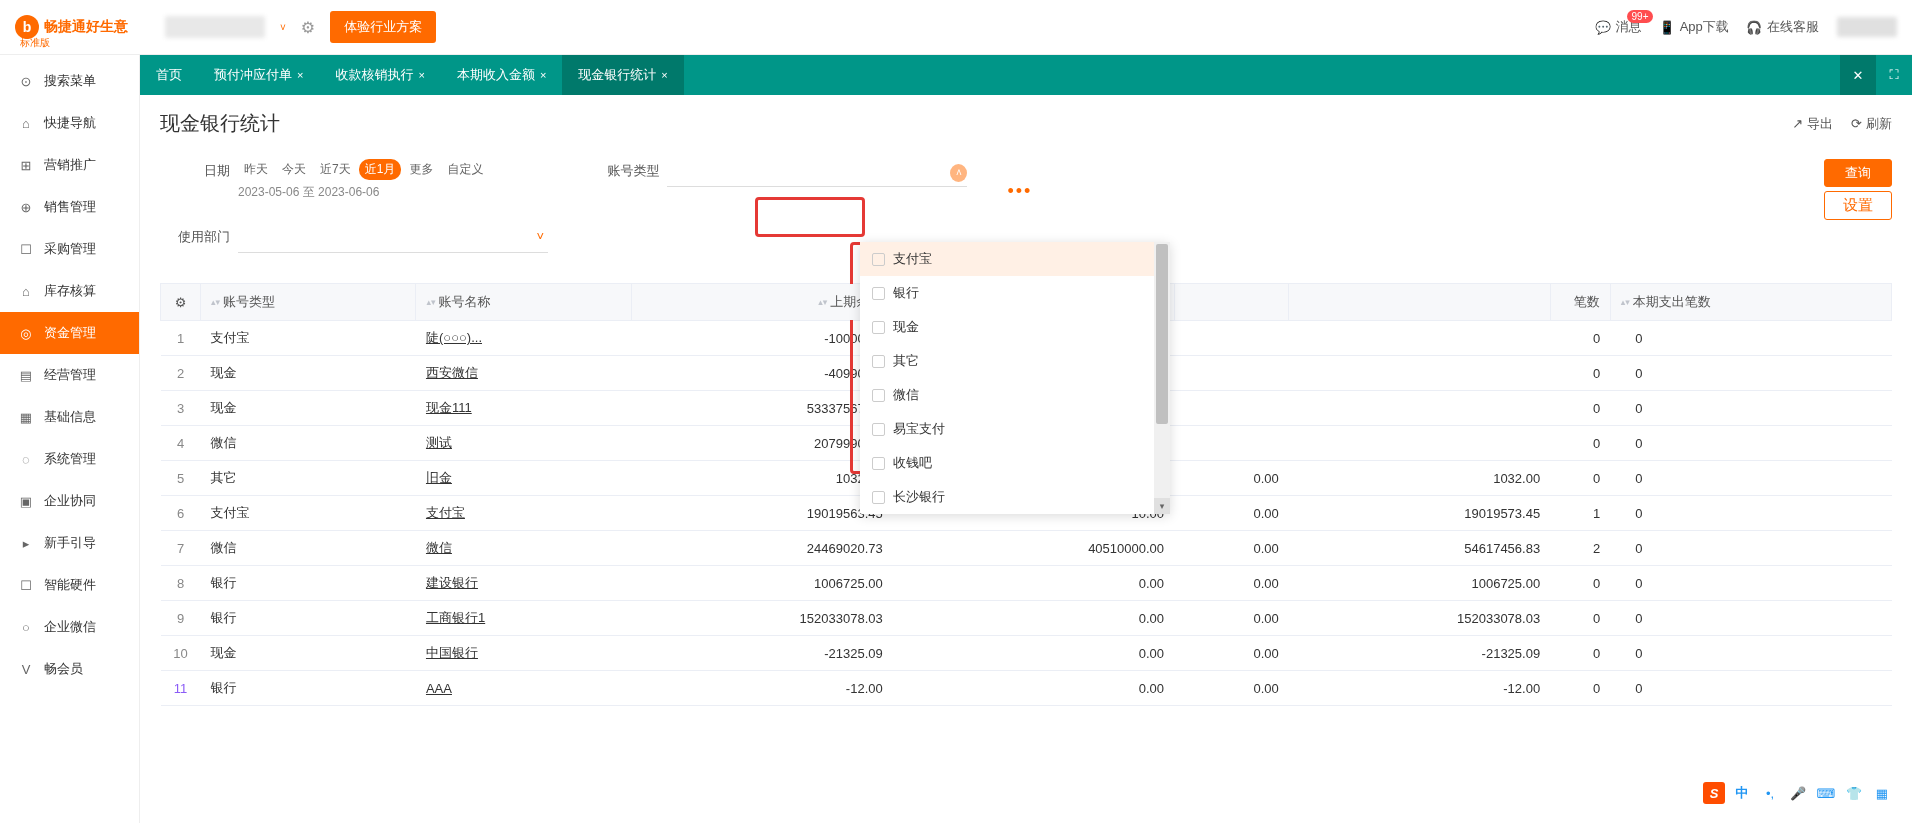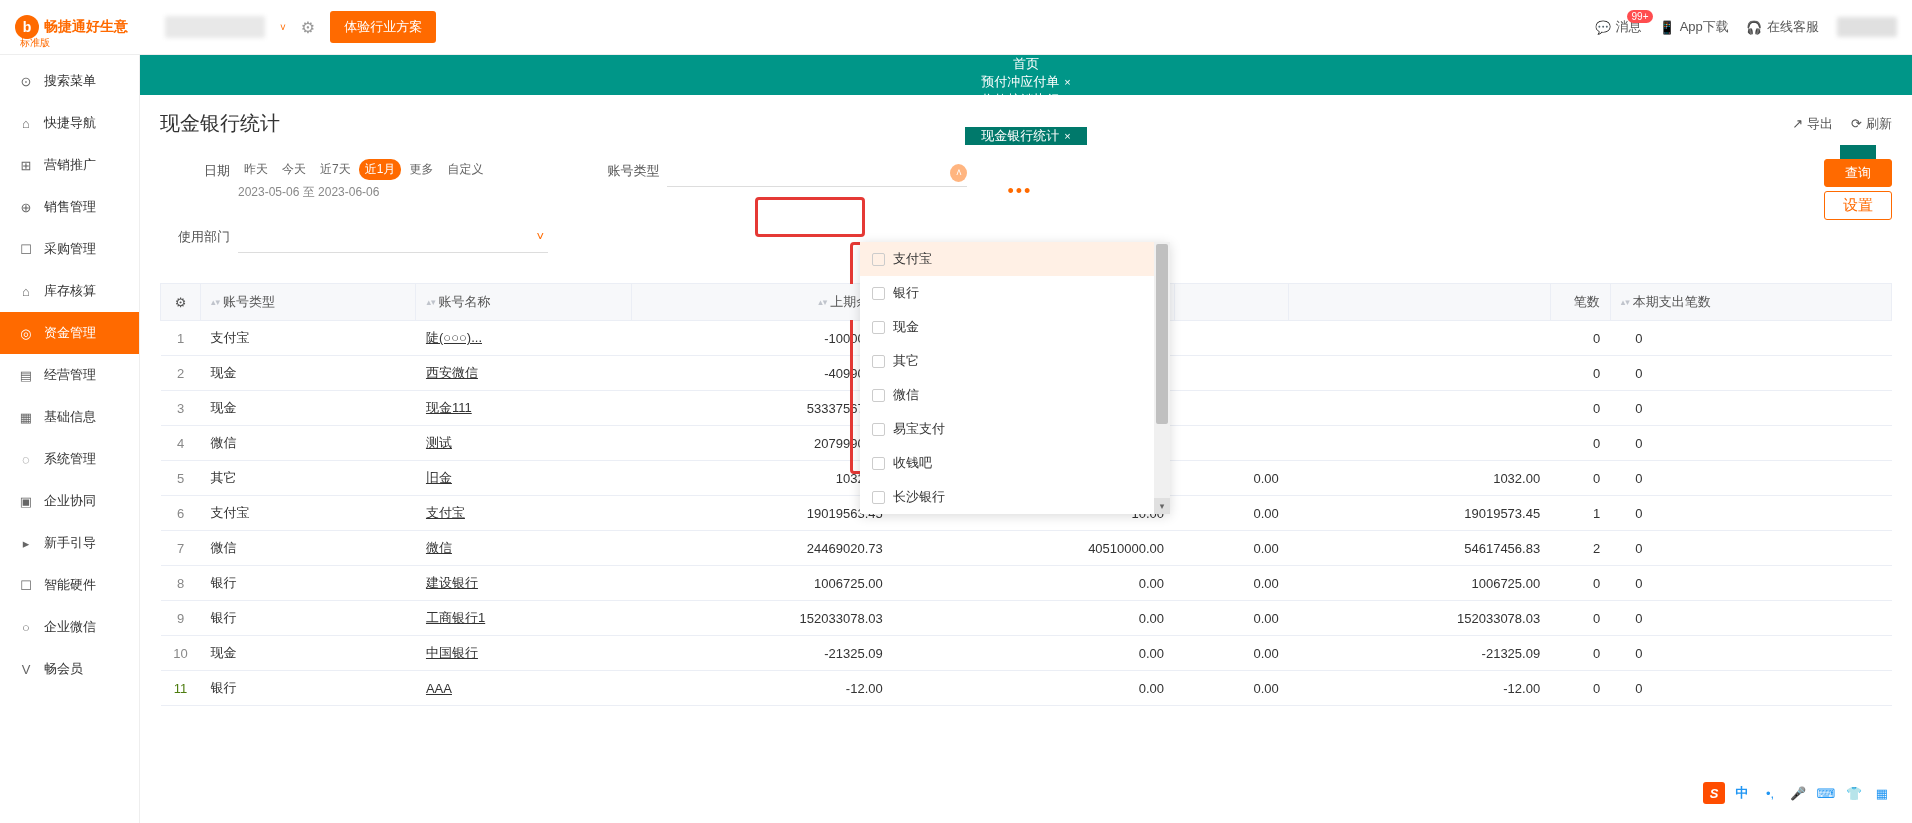--- a/index.html
+++ b/index.html
@@ -24,21 +24,21 @@
 .main-layout { display: flex; height: calc(100vh - 55px); }
 
 .sidebar { width: 140px; border-right: 1px solid #eee; padding-top: 5px; }
 .sidebar-item { display: flex; align-items: center; padding: 12px 18px; cursor: pointer; color: #333; gap: 10px; }
 .sidebar-item .icon { width: 16px; text-align: center; color: #666; }
 .sidebar-item.active { background: #ff6a00; color: #fff; }
 .sidebar-item.active .icon { color: #fff; }
 
 .content-area { flex: 1; display: flex; flex-direction: column; overflow: hidden; }
 
-.tabs-bar { background: #009688; display: flex; align-items: center; height: 40px; position: relative; flex-direction: column; }
+.tabs-bar { background: #009688; display: flex; align-items: center; height: 40px; position: relative; }
 .tab { padding: 0 16px; height: 40px; display: flex; align-items: center; color: #fff; cursor: pointer; font-size: 13px; }
 .tab.active { background: #00796b; }
 .tab-close { margin-left: 5px; font-size: 11px; }
 .tabs-right { margin-left: auto; display: flex; }
 .tabs-right .tab-btn { width: 36px; height: 40px; display: flex; align-items: center; justify-content: center; color: #fff; cursor: pointer; }
 .tabs-right .tab-btn.close-all { background: #00796b; }
 
 .page-content { flex: 1; padding: 15px 20px; overflow: auto; position: relative; }
 .page-title-row { display: flex; align-items: center; margin-bottom: 12px; }
 .page-title { font-size: 20px; color: #333; }
@@ -435,21 +435,21 @@
     <td>现金</td>
     <td><span class="link">中国银行</span></td>
     <td class="num-col">-21325.09</td>
     <td class="num-col">0.00</td>
     <td class="num-col">0.00</td>
     <td class="num-col">-21325.09</td>
     <td class="num-col">0</td>
     <td style="padding-left:25px;">0</td>
             </tr>
             <tr>
-    <td style="text-align:center;color:#4d7c0f;">11</td>
+    <td style="text-align:center;color:#8b5cf6;">11</td>
     <td>银行</td>
     <td><span class="link">AAA</span></td>
     <td class="num-col">-12.00</td>
     <td class="num-col">0.00</td>
     <td class="num-col">0.00</td>
     <td class="num-col">-12.00</td>
     <td class="num-col">0</td>
     <td style="padding-left:25px;">0</td>
             </tr>
           </tbody>

